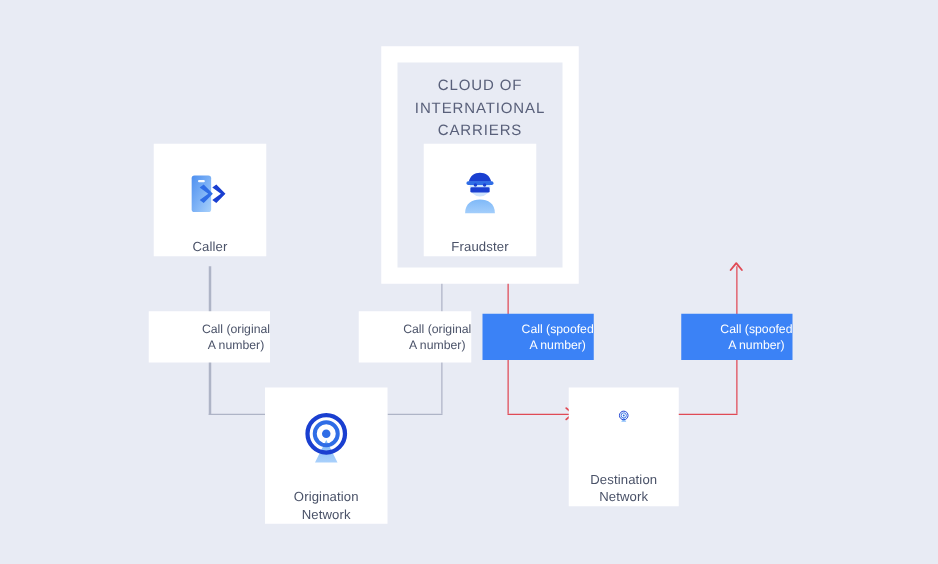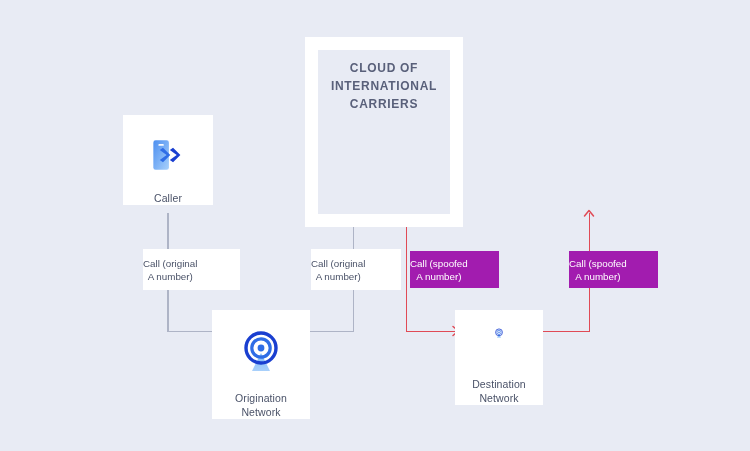--- a/index.html
+++ b/index.html
@@ -15,21 +15,21 @@
     height: 451px;
     background: #e8ebf4;
     overflow: hidden;
   }
   .node {
     position: absolute;
     background: #ffffff;
     display: flex;
     flex-direction: column;
     align-items: center;
-    justify-content: center;
+    justify-content: space-between;
     z-index: 4;
   }
   .node-icon {
     margin-top: 18px;
     width: 48px;
     height: 48px;
     display: block;
   }
   .node-label {
     margin-top: 14px;
@@ -39,21 +39,20 @@
     text-align: center;
     letter-spacing: 0.1px;
   }
   
   #cloud-box {
     position: absolute;
     left: 305px; top: 37px;
     width: 158px; height: 190px;
     background: #ffffff;
     z-index: 3;
-    font-weight: bold;
   }
   #cloud-inner {
     position: absolute;
     left: 13px; top: 13px;
     right: 13px; bottom: 13px;
     background: #e8ebf4;
   }
   #cloud-title {
     position: absolute;
     left: 0; right: 0; top: 22px;
@@ -62,33 +61,32 @@
     line-height: 18px;
     letter-spacing: 0.7px;
     color: #59607a;
     z-index: 5;
   }
   
   .edge-label {
     position: absolute;
     display: flex;
     align-items: center;
-    justify-content: flex-start;
+    justify-content: flex-end;
     text-align: center;
     font-size: 9.8px;
     line-height: 13px;
     z-index: 6;
-    margin-left: 24px;
   }
   .edge-label.plain {
     background: #ffffff;
     color: #4a5268;
   }
   .edge-label.danger {
-    background: #a21caf;
+    background: #3b82f6;
     color: #ffffff;
   }
   
   .line {
     position: absolute;
     z-index: 2;
   }
   .line.grey { background: #aeb4c6; }
   .line.red  { background: #e04a55; }
   svg.arrow { position: absolute; z-index: 2; overflow: visible; }
@@ -136,20 +134,43 @@
         </linearGradient>
       </defs>
       <rect x="8" y="8" width="17" height="32" rx="2.5" fill="url(#gPhone1)"></rect>
       <rect x="13.5" y="12" width="6" height="2" rx="1" fill="#ffffff" opacity="0.95"></rect>
       <path d="M15 18.5 L22.5 24 L15 29.5 L18.5 32 L26.5 24 L18.5 16 Z" fill="#2f6de6"></path>
       <path d="M26 18.5 L33.5 24 L26 29.5 L29.5 32 L37.5 24 L29.5 16 Z" fill="#1a3fd0"></path>
     </svg>
     <div class="node-label">Caller</div>
   </div>
 
+  <div class="node" style="left:339px; top:115px; width:90px; height:90px;">
+    <svg class="node-icon" viewBox="0 0 48 48">
+      <defs>
+        <linearGradient id="gBody1" x1="0" y1="0" x2="0" y2="1">
+          <stop offset="0%" stop-color="#7fb9f8"></stop>
+          <stop offset="100%" stop-color="#a3cefb"></stop>
+        </linearGradient>
+      </defs>
+
+      <path d="M11 41 C11 32.5 17 29 24 29 C31 29 37 32.5 37 41 Z" fill="url(#gBody1)"></path>
+
+      <circle cx="24" cy="17.5" r="9" fill="#cfe4fd"></circle>
+
+      <path d="M14.2 13.5 C15.2 8.4 19.2 5.6 24 5.6 C28.8 5.6 32.8 8.4 33.8 13.5 Z" fill="#1a3fd0"></path>
+      <rect x="12.2" y="13.1" width="23.6" height="3.3" rx="1.6" fill="#2f6de6"></rect>
+
+      <rect x="15.6" y="18.4" width="16.8" height="4.6" rx="1.2" fill="#1a3fd0"></rect>
+
+      <circle cx="20" cy="16.3" r="1.5" fill="#1a3fd0"></circle>
+      <circle cx="28" cy="16.3" r="1.5" fill="#1a3fd0"></circle>
+    </svg>
+    <div class="node-label">Fraudster</div>
+  </div>
 
 
   <div class="node" style="left:212px; top:310px; width:98px; height:109px;">
     <svg class="node-icon" viewBox="0 0 48 48">
       <defs>
         <linearGradient id="gTower1" x1="0" y1="0" x2="0" y2="1">
           <stop offset="0%" stop-color="#7fb9f8"></stop>
           <stop offset="100%" stop-color="#a9d0fb"></stop>
         </linearGradient>
       </defs>

